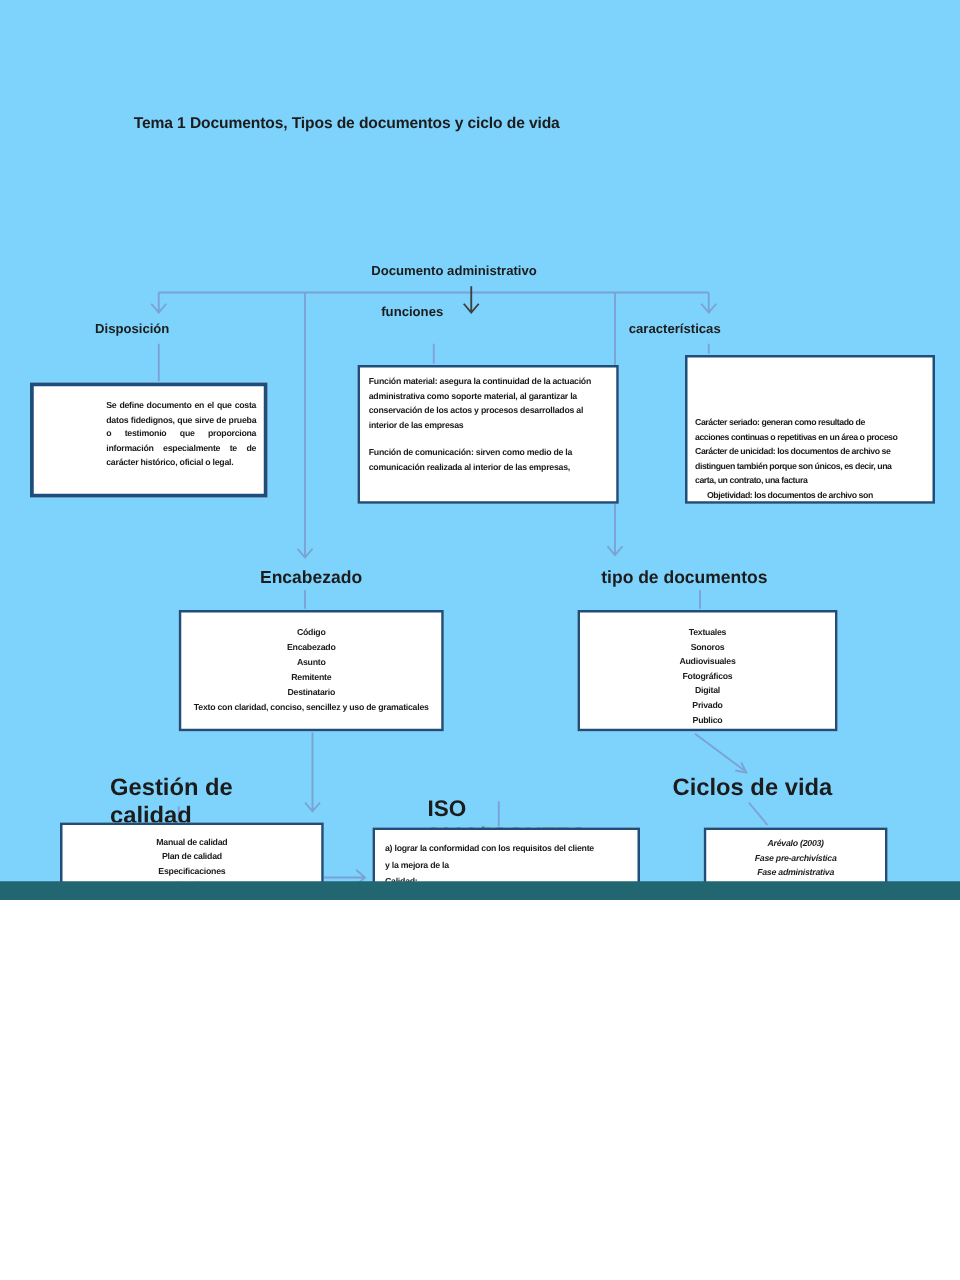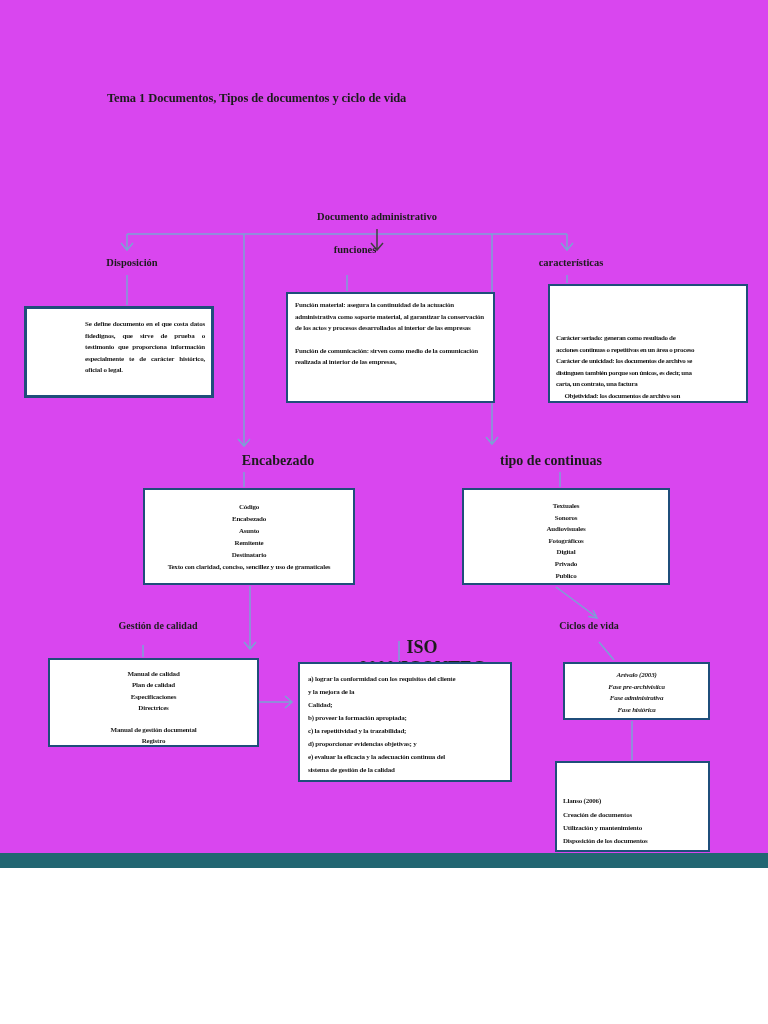--- a/index.html
+++ b/index.html
@@ -1,23 +1,23 @@
 <!DOCTYPE html>
 <html><head>
 <meta charset="utf-8">
 <style>
   html,body{margin:0;padding:0;background:#ffffff;}
-  #page{position:relative;width:768px;height:868px;background:#d946ef;overflow:hidden;
-        font-family:Liberation Serif, serif;color:#1c1c1c;}
+  #page{position:relative;width:768px;height:720px;background:#7dd3fc;overflow:hidden;
+        font-family:Liberation Sans, sans-serif;color:#1c1c1c;}
   svg.wires{position:absolute;left:0;top:0;pointer-events:none;}
   .title{position:absolute;font-size:12.5px;font-weight:bold;letter-spacing:-0.1px;}
-  .node-label{position:absolute;font-weight:bold;text-align:center;}
+  .node-label{position:absolute;font-weight:bold;text-align:left;}
   .lvl1{font-size:10.5px;}
   .lvl2{font-size:14px;}
-  .lvl3{font-size:10px;}
+  .lvl3{font-size:19px;}
   .box{position:absolute;border:2.5px solid #1f4e7a;background:#ffffff;box-sizing:border-box;
        font-size:7px;font-weight:bold;letter-spacing:-0.2px;line-height:11.5px;overflow:hidden;}
   .box .ln > div{min-height:11px;}
   .center{text-align:center;}
   .justify{text-align:justify;}
   .pre{white-space:pre-wrap;}
   .italic{font-style:italic;}
   .footer-bar{position:absolute;left:0;right:0;bottom:0;height:15px;background:#226672;}
 </style>
 </head>
@@ -49,40 +49,40 @@
       <path d="M377 229 V249 M371 243 L377 250 L383 243"></path>
     </g>
   </svg>
 
   <div class="title" style="left:107px;top:91px;">Tema 1  Documentos, Tipos de documentos y ciclo de vida</div>
 
   <div class="node-label lvl1" style="left:297px;top:211px;width:160px;">Documento administrativo</div>
 
   <div class="node-label lvl1" style="left:76px;top:257px;width:112px;">Disposición</div>
   <div class="node-label lvl1" style="left:305px;top:244px;width:100px;">funciones</div>
-  <div class="node-label lvl1" style="left:521px;top:257px;width:100px;">características</div>
+  <div class="node-label lvl1" style="left:503px;top:257px;width:100px;">características</div>
 
   <div class="box" style="left:24px;top:306px;width:190px;height:92px;border-width:3px;padding:10px 6px 4px 58px;">
     <div class="justify">Se define documento en el que costa datos fidedignos, que sirve de prueba o testimonio que proporciona información especialmente te de carácter histórico, oficial o legal.</div>
   </div>
 
   <div class="box" style="left:286px;top:292px;width:209px;height:111px;padding:6px 6px 4px 7px;">
     <div class="ln">
         <div>Función material: asegura la continuidad de la actuación administrativa como soporte material, al garantizar la conservación de los actos y procesos desarrollados al interior de las empresas</div>
         <div></div>
         <div>Función de comunicación: sirven como medio de la comunicación realizada al interior de las empresas,</div>
       </div>
   </div>
 
   <div class="box pre" style="left:548px;top:284px;width:200px;height:119px;padding:24px 2px 4px 6px;letter-spacing:-0.35px;">
     <div class="ln"><div>Carácter seriado: generan como resultado de</div><div>acciones continuas o repetitivas en un área o proceso</div><div>Carácter de unicidad: los documentos de archivo se</div><div>distinguen también porque son únicos, es decir, una</div><div>carta, un contrato, una factura</div><div>      Objetividad: los documentos de archivo son</div><div>elaborados para la posteridad y registran hechos</div></div>
   </div>
 
   <div class="node-label lvl2" style="left:208px;top:453px;width:140px;">Encabezado</div>
-  <div class="node-label lvl2" style="left:481px;top:453px;width:140px;">tipo de continuas</div>
+  <div class="node-label lvl2" style="left:481px;top:453px;width:140px;">tipo de documentos</div>
 
   <div class="box center" style="left:143px;top:488px;width:212px;height:97px;padding:11px 8px 4px 8px;line-height:12px;">
     <div class="ln">
         <div>Código</div>
         <div>Encabezado</div>
         <div>Asunto</div>
         <div>Remitente</div>
         <div>Destinatario</div>
         <div>Texto con claridad, conciso, sencillez y uso de gramaticales</div>
       </div>
@@ -95,21 +95,21 @@
         <div>Audiovisuales</div>
         <div>Fotográficos</div>
         <div>Digital</div>
         <div>Privado</div>
         <div>Publico</div>
       </div>
   </div>
 
   <div class="node-label lvl3" style="left:88px;top:620px;width:140px;">Gestión de calidad</div>
   <div class="node-label lvl3" style="left:342px;top:637px;width:160px;font-size:18px;">ISO 9000(ICONTEC 2015)</div>
-  <div class="node-label lvl3" style="left:519px;top:620px;width:140px;">Ciclos de vida</div>
+  <div class="node-label lvl3" style="left:538px;top:620px;width:140px;">Ciclos de vida</div>
 
   <div class="box center" style="left:48px;top:658px;width:211px;height:89px;padding:9px 8px 4px 8px;line-height:11.3px;">
     <div class="ln">
         <div>Manual de calidad</div>
         <div>Plan de calidad</div>
         <div>Especificaciones</div>
         <div>Directrices</div>
         <div></div>
         <div>Manual de gestión documental</div>
         <div>Registro</div>

